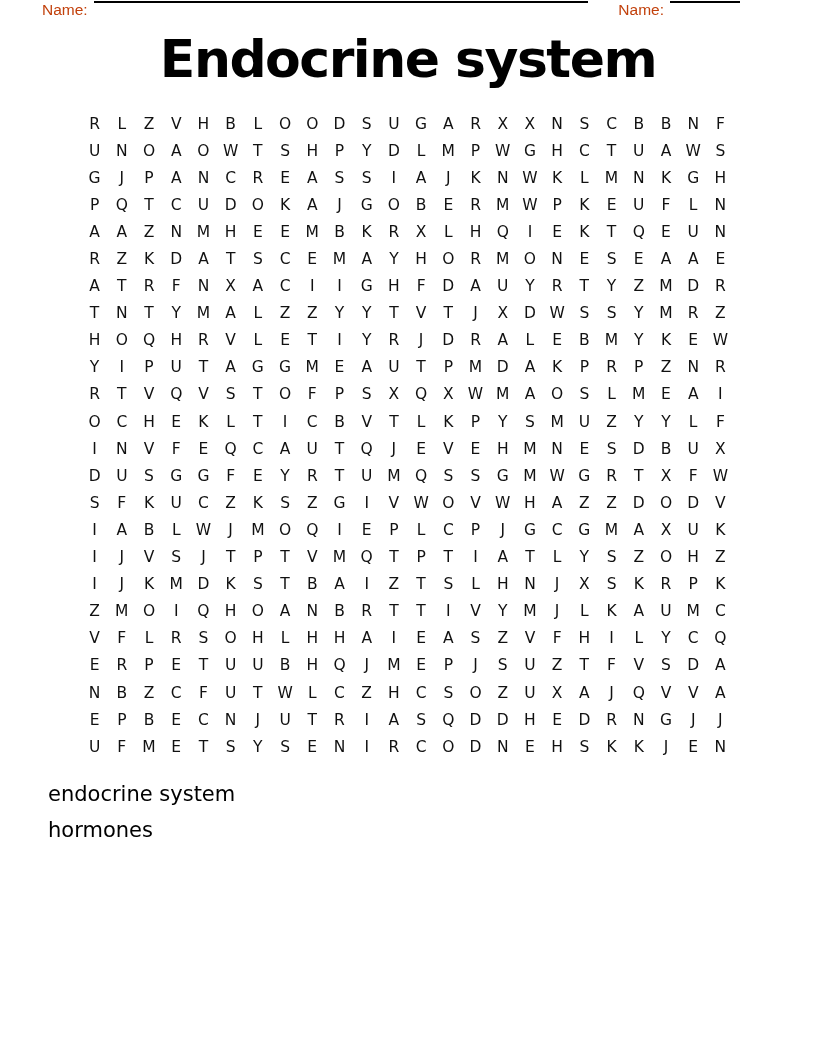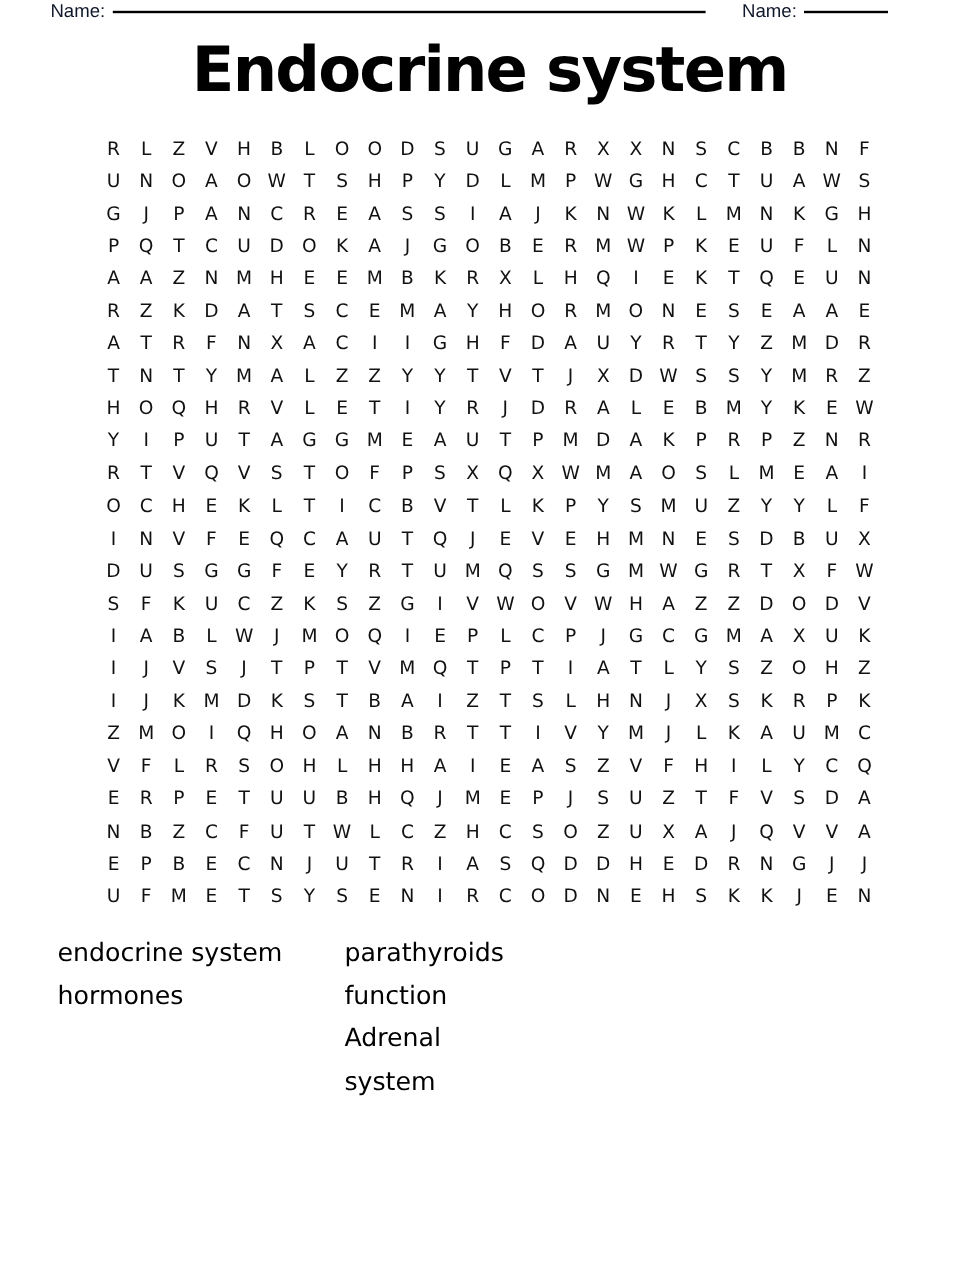--- a/index.html
+++ b/index.html
@@ -12,24 +12,24 @@
     font-family: "DejaVu Sans", sans-serif;
     overflow: hidden;
   }
   .header-row {
     position: absolute;
     top: 1px;
     left: 42px;
     right: 76px;
     height: 17px;
     display: flex;
-    align-items: center;
+    align-items: flex-start;
     font-family: "Liberation Sans", sans-serif;
     font-size: 15.5px;
-    color: #0f172a;
+    color: #c2410c;
   }
   .hlabel { line-height: 17px; white-space: nowrap; }
   .write-line {
     flex: 1 1 auto;
     height: 0;
     border-bottom: 2px solid #000000;
     margin-left: 6px;
   }
   .date-line { flex: 0 0 70px; }
   .hgap { flex: 0 0 30px; }
@@ -669,21 +669,15 @@
       <span class="cell">J</span>
       <span class="cell">E</span>
       <span class="cell">N</span>
     </div>
 
   <div class="words" id="word-list">
       <div class="word-col word-col-1">
         <div class="word-item">endocrine system</div>
         <div class="word-item">hormones</div>
       </div>
-      <div class="word-col">
-        <div class="word-item">parathyroids</div>
-        <div class="word-item">function</div>
-        <div class="word-item">Adrenal</div>
-        <div class="word-item">system</div>
-      </div>
     </div>
 
 </div>
 
 </body></html>

